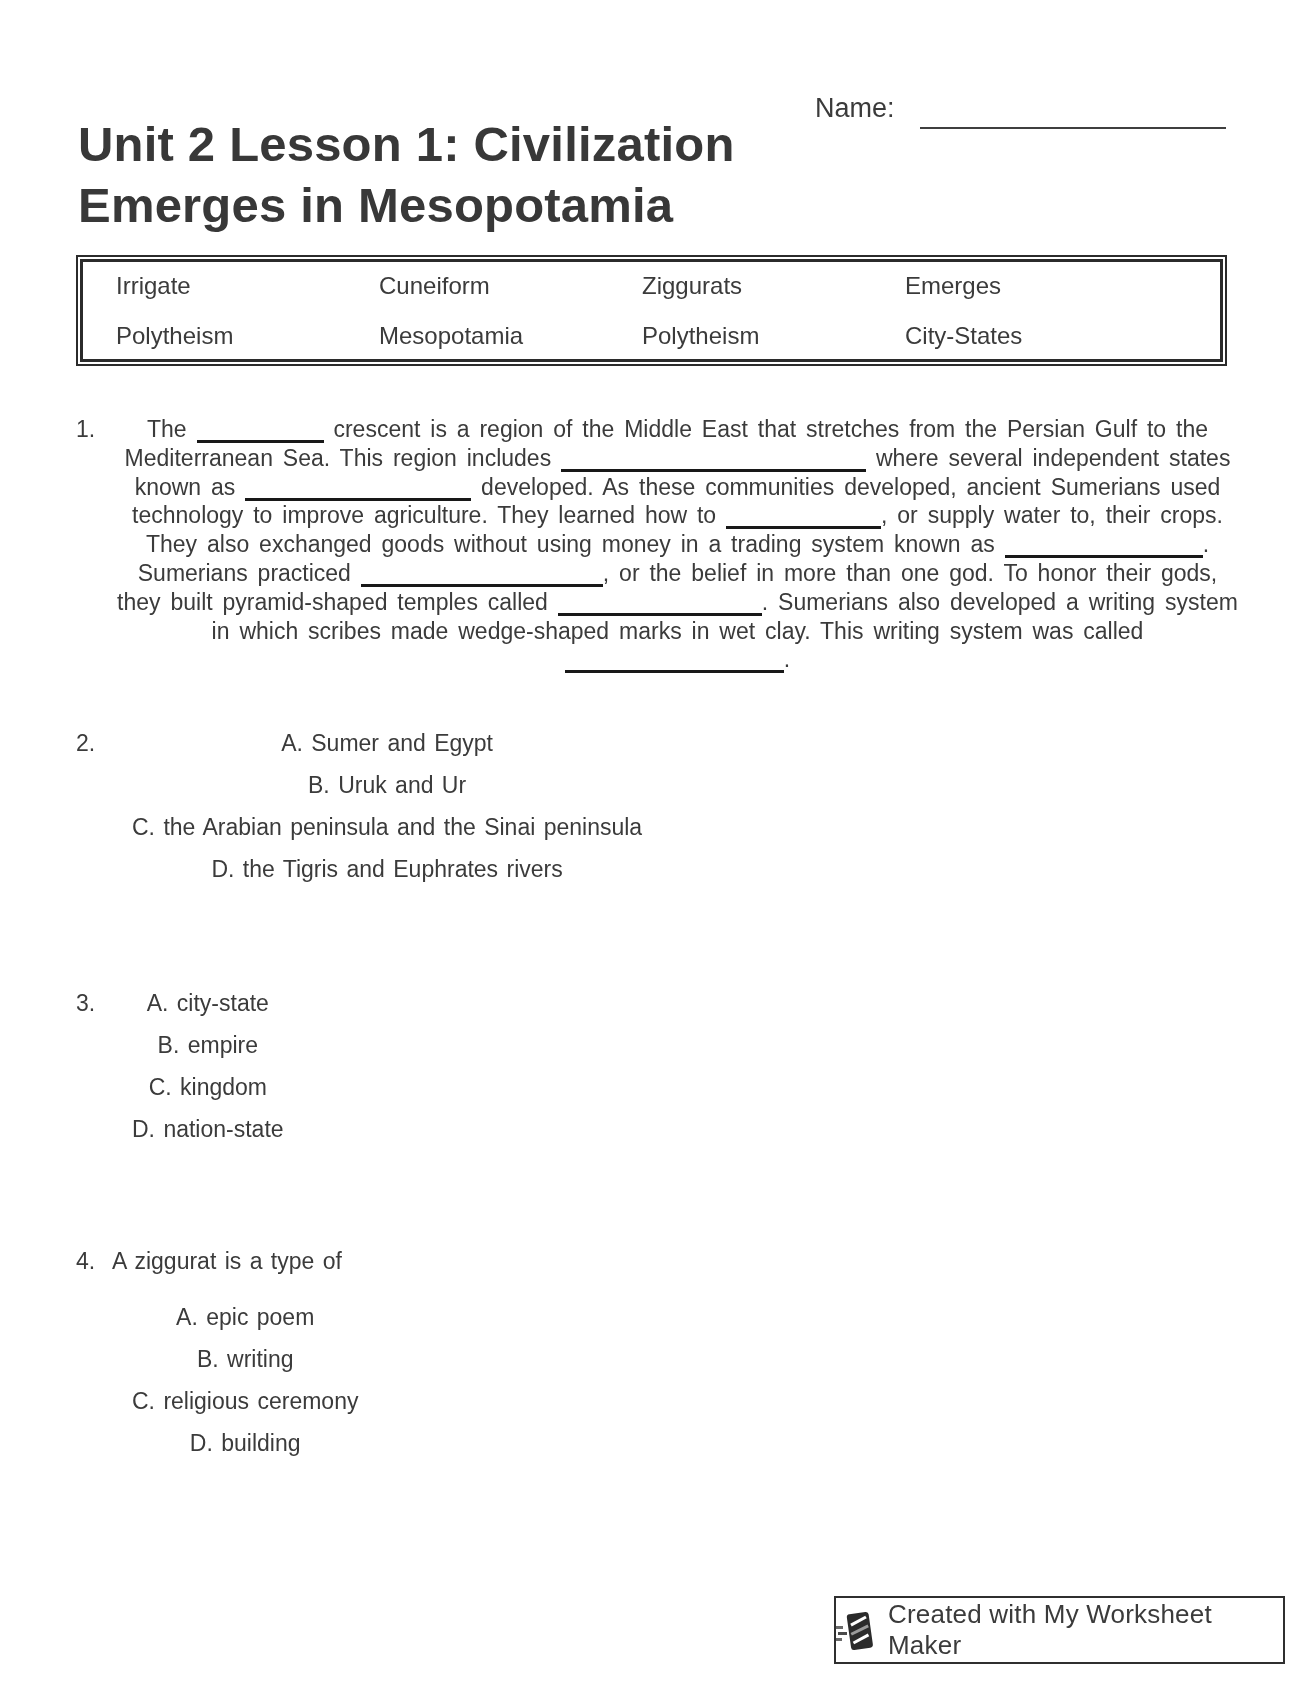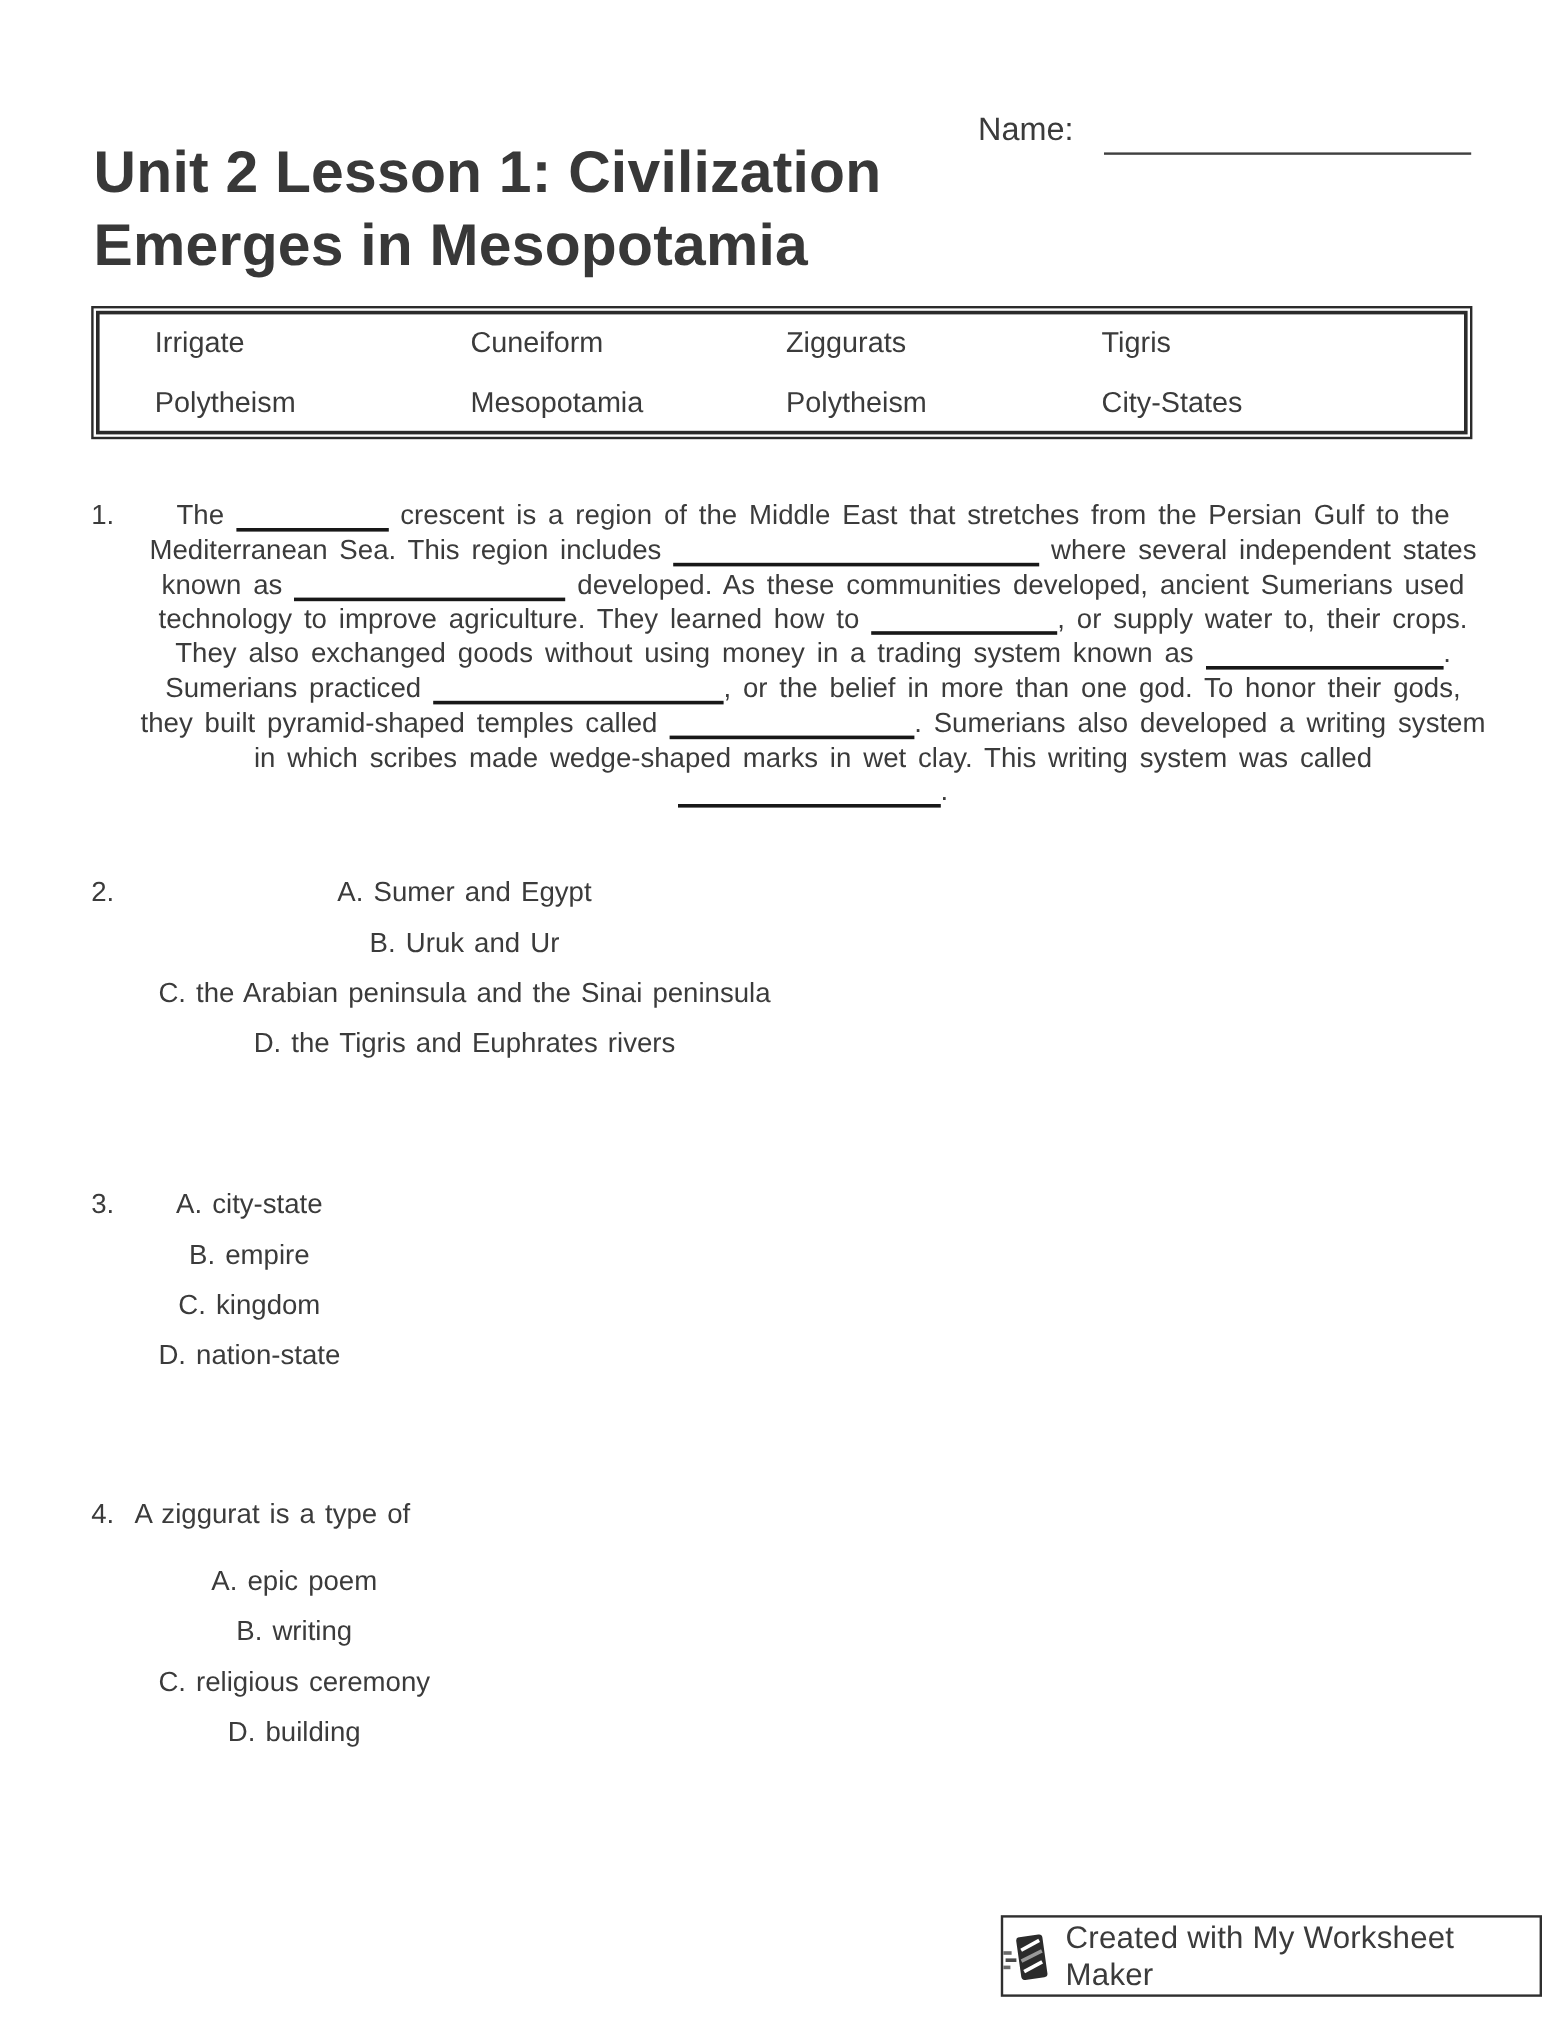--- a/index.html
+++ b/index.html
@@ -30,21 +30,21 @@
 
   
   .word-bank{
     position:absolute;left:76px;top:255px;width:1151px;height:111px;
     box-sizing:border-box;border:2px solid #2b2b2b;padding:2px;
   }
   .word-bank-inner{
     box-sizing:border-box;width:100%;height:100%;
     border:3px solid #2b2b2b;
     display:grid;grid-template-columns:repeat(4,263px);
-    padding:9px 0 0 46px;row-gap:11px;
+    padding:9px 0 0 33px;row-gap:11px;
     font-size:24px;line-height:29px;color:#3b3b3b;
     overflow:hidden;
   }
 
   
   .question{position:absolute;left:76px;display:flex;align-items:flex-start;}
   .qnum{flex:none;width:36px;font-size:23px;line-height:28.8px;color:#3b3b3b;}
   .qbody{flex:none;}
   .para{
     margin:0;width:1131px;
@@ -85,21 +85,21 @@
     </h1>
 
   <div class="name-label">Name:</div>
   <div class="name-line"></div>
 
   <div class="word-bank">
     <div class="word-bank-inner">
       <span>Irrigate</span>
       <span>Cuneiform</span>
       <span>Ziggurats</span>
-      <span>Tigris</span>
+      <span>Emerges</span>
       <span>Polytheism</span>
       <span>Mesopotamia</span>
       <span>Polytheism</span>
       <span>City-States</span>
     </div>
   </div>
 
   <div class="question" id="q1">
     <div class="qnum">1.</div>
     <div class="qbody">

